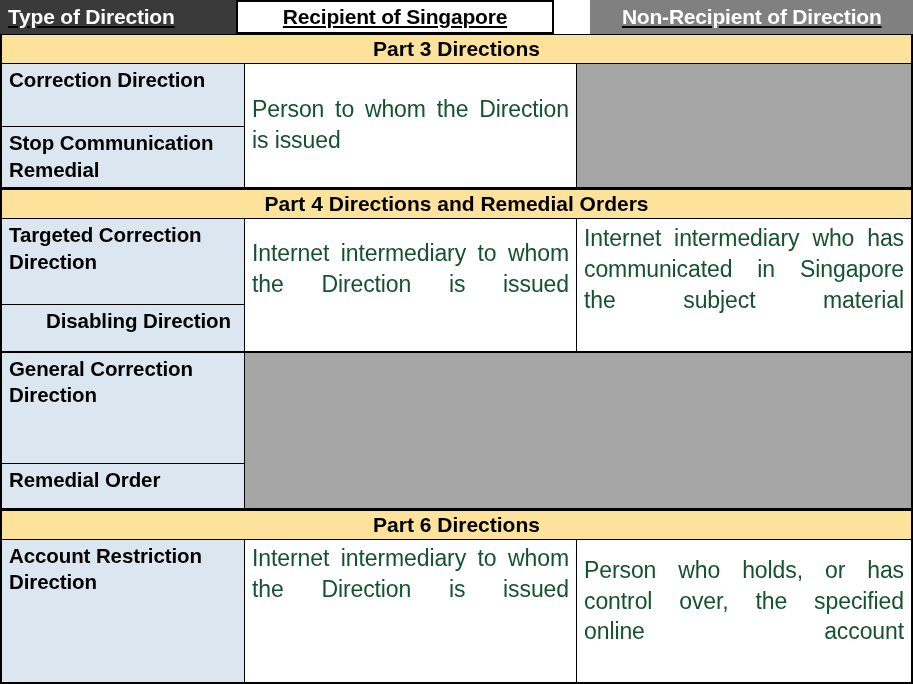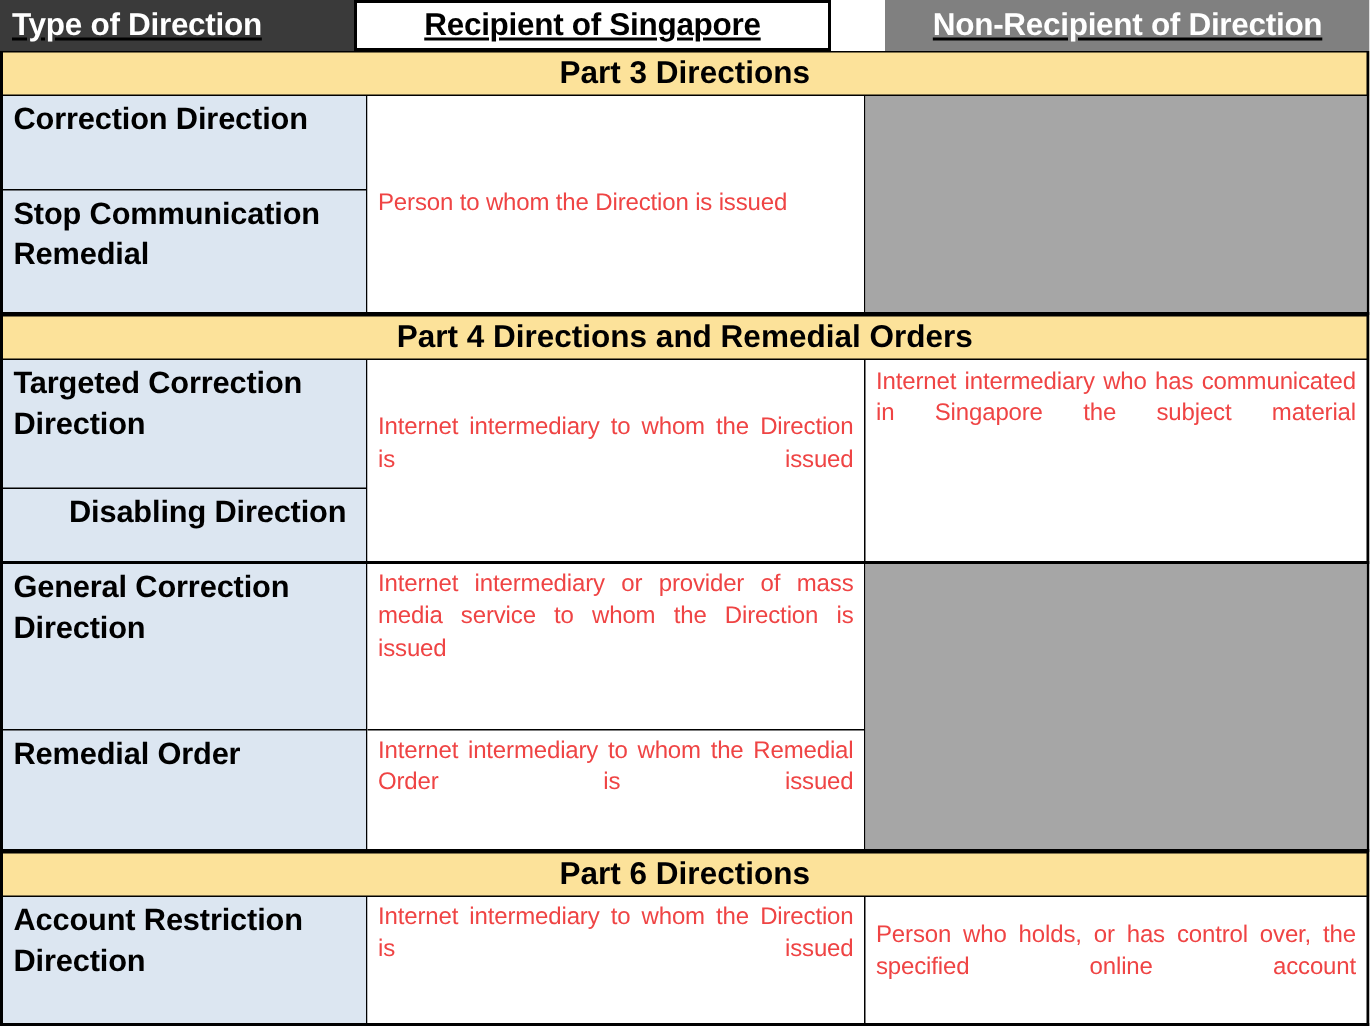--- a/index.html
+++ b/index.html
@@ -131,23 +131,23 @@
 
   .type-label {
     font-weight: bold;
     font-size: 20.5px;
     line-height: 1.30;
     color: #000000;
     letter-spacing: -0.1px;
   }
 
   .body-text {
-    font-size: 16px;
+    font-size: 23px;
     line-height: 1.34;
-    color: #ef4444;
+    color: #14532d;
     text-align: justify;
     text-justify: inter-word;
     letter-spacing: -0.1px;
   }
   .body-text.last-justify::after {
     content: "";
     display: inline-block;
     width: 100%;
   }
 
@@ -213,28 +213,20 @@
 
   <div class="block" style="height:192px;">
     <div class="col-type">
       <div class="subcell divider" style="height:111px;">
         <span class="type-label">General Correction Direction</span>
       </div>
       <div class="subcell" style="flex:1 1 auto;">
         <span class="type-label">Remedial Order</span>
       </div>
     </div>
-    <div class="col-recipient">
-      <div class="subcell divider" style="height:111px;padding-top:3px;">
-        <span class="body-text last-justify">Internet intermediary or provider of mass media service to whom the Direction is issued</span>
-      </div>
-      <div class="subcell" style="flex:1 1 auto;padding-top:3px;">
-        <span class="body-text last-justify">Internet intermediary to whom the Remedial Order is issued</span>
-      </div>
-    </div>
     <div class="col-nonrecipient">
       <div class="gray-block"></div>
     </div>
   </div>
 
   <div class="part-band">Part 6 Directions</div>
 
   <div class="block" style="flex:1 1 auto;">
     <div class="col-type">
       <div class="subcell" style="flex:1 1 auto;">

